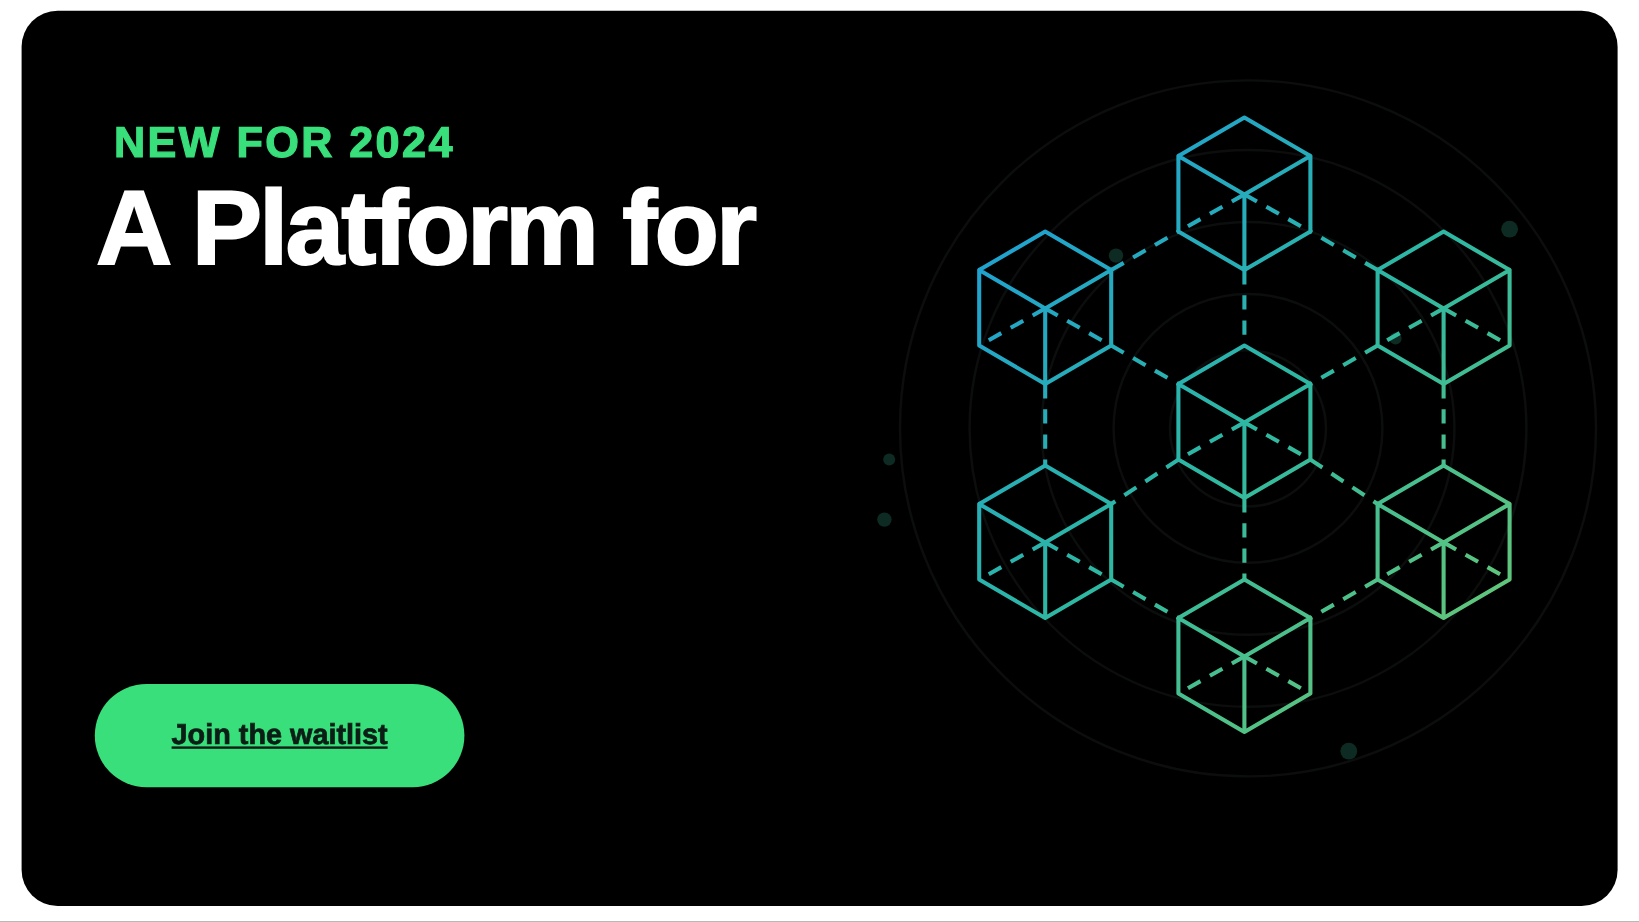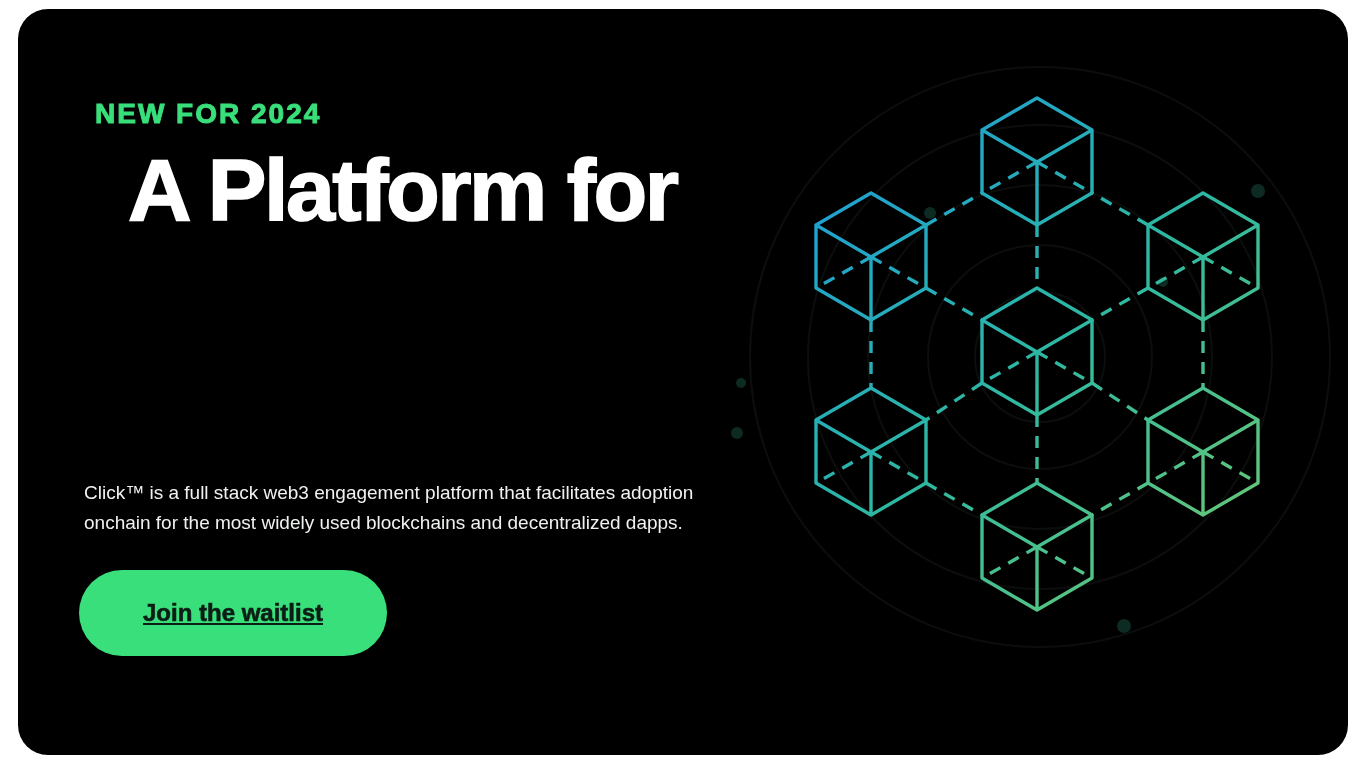--- a/index.html
+++ b/index.html
@@ -15,39 +15,39 @@
     left: 18px; top: 9px;
     width: 1330px; height: 746px;
     background: #000000;
     border-radius: 30px;
     overflow: hidden;
   }
 
   .eyebrow {
     position: absolute;
     left: 77px; top: 88px;
-    font-size: 28px;
+    font-size: 36px;
     font-weight: 700;
     letter-spacing: 2px;
     line-height: 1.2;
     color: var(--accent);
     -webkit-text-stroke: 1px var(--accent);
   }
 
   .hero-heading {
     position: absolute;
     left: 62px; top: 128px;
     font-size: 88px;
     line-height: 105px;
     font-weight: 700;
     letter-spacing: -2.5px;
     color: #ffffff;
     -webkit-text-stroke: 1.6px #ffffff;
   }
-  .hero-heading .hl { display: block; margin-left: 48px; }
+  .hero-heading .hl { display: block; }
 
   .hero-description {
     position: absolute;
     left: 66px; top: 469px;
     font-size: 19px;
     line-height: 30px;
     font-weight: 400;
     color: #f0f2f1;
     white-space: nowrap;
   }
@@ -85,24 +85,20 @@
 <div class="page">
 
   <section class="hero-panel">
 
     <div class="eyebrow">NEW FOR 2024</div>
 
     <h1 class="hero-heading">
       <span class="hl">A Platform for</span>
     </h1>
 
-    <p class="hero-description">
-      <span>Click™ is a full stack web3 engagement platform that facilitates adoption</span>
-      <span>onchain for the most widely used blockchains and decentralized dapps.</span>
-    </p>
 
     <button class="cta-button">Join the waitlist</button>
 
   </section>
 
   <svg class="illustration-layer" viewBox="0 0 1366 768" xmlns="http://www.w3.org/2000/svg">
       <defs>
         <linearGradient id="cubeGrad" gradientUnits="userSpaceOnUse" x1="810" y1="130" x2="1265" y2="600">
           <stop offset="0" stop-color="#1c9cdb"></stop>
           <stop offset="0.5" stop-color="#2eb8a2"></stop>

